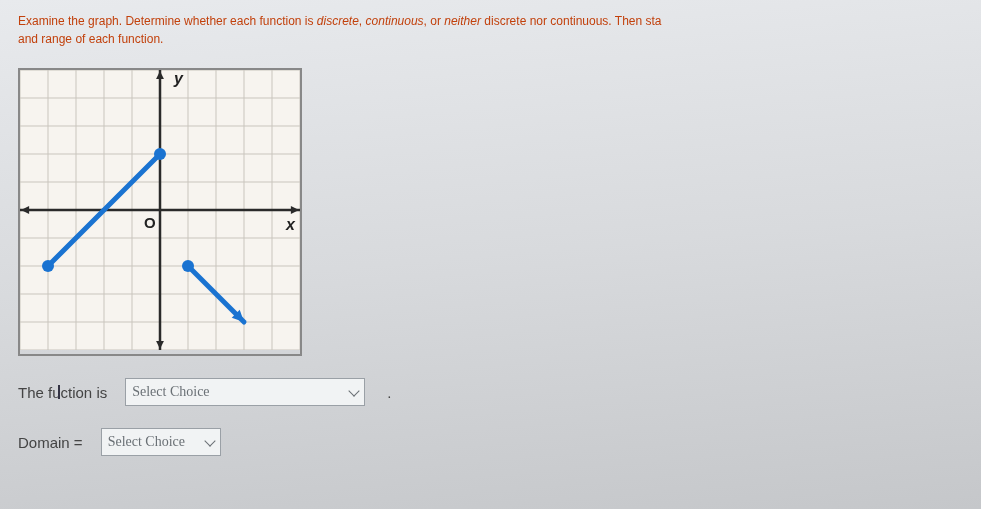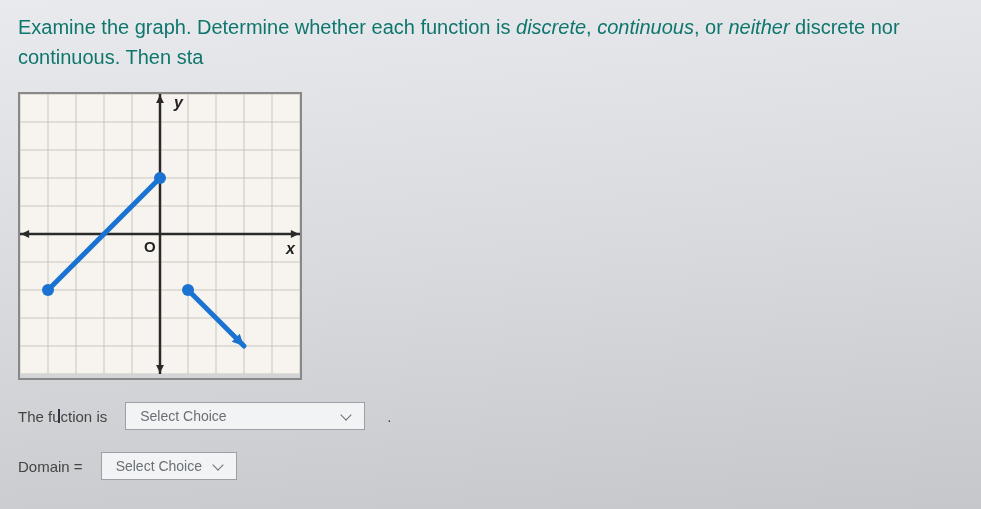--- a/index.html
+++ b/index.html
@@ -7,23 +7,23 @@
       font-family: Arial, Helvetica, sans-serif;
       background: linear-gradient(175deg, #e8eaed 0%, #d8dadd 50%, #c5c7ca 100%);
       width: 981px;
       height: 509px;
       padding: 12px 18px;
       color: #3a3a3a;
       overflow: hidden;
       position: relative;
     }
     .question-text {
-      font-size: 20px;
+      font-size: 12px;
       line-height: 1.5;
-      color: #0f766e;
+      color: #c2410c;
       margin-bottom: 20px;
     }
     .italic { font-style: italic; }
     .graph-area {
       margin-top: 10px;
       margin-bottom: 22px;
     }
     .graph-border {
       display: inline-block;
       border: 2px solid #888;
@@ -35,26 +35,27 @@
       margin-bottom: 22px;
       font-size: 15px;
       color: #444;
     }
     .select-box {
       display: inline-flex;
       align-items: center;
       justify-content: space-between;
       border: 1px solid #9aa0a6;
       background: #f1f3f4;
-      padding: 5px 14px;
+      padding: 5px 6px;
       color: #6a7075;
       font-size: 14px;
       min-width: 120px;
       cursor: pointer;
       position: relative;
+      font-family: Liberation Serif, serif;
     }
     .select-box.wide { min-width: 240px; }
     .chevron {
       display: inline-block;
       width: 8px;
       height: 8px;
       border-right: 1.5px solid #6a7075;
       border-bottom: 1.5px solid #6a7075;
       transform: rotate(45deg);
       margin-left: 12px;
@@ -69,20 +70,21 @@
       background: #334;
       display: inline-block;
     }
   </style>
 </head>
 <body>
 
 <div class="question-text">
   <span>Examine the graph. Determine whether each function is </span><span class="italic">discrete</span><span>, </span><span class="italic">continuous</span><span>, or </span><span class="italic">neither</span><span> discrete nor continuous. Then sta</span>
   <br>
+  <span>and range of each function.</span>
 </div>
 
 <div class="graph-area">
   <div class="graph-border">
     <svg id="graph-svg" width="280" height="280">
         <rect x="0" y="0" width="280" height="280" fill="#f7f4ef"></rect>
         <line x1="0" y1="0" x2="0" y2="280" stroke="#c9c5bd" stroke-width="1"></line>
         <line x1="28" y1="0" x2="28" y2="280" stroke="#c9c5bd" stroke-width="1"></line>
         <line x1="56" y1="0" x2="56" y2="280" stroke="#c9c5bd" stroke-width="1"></line>
         <line x1="84" y1="0" x2="84" y2="280" stroke="#c9c5bd" stroke-width="1"></line>

